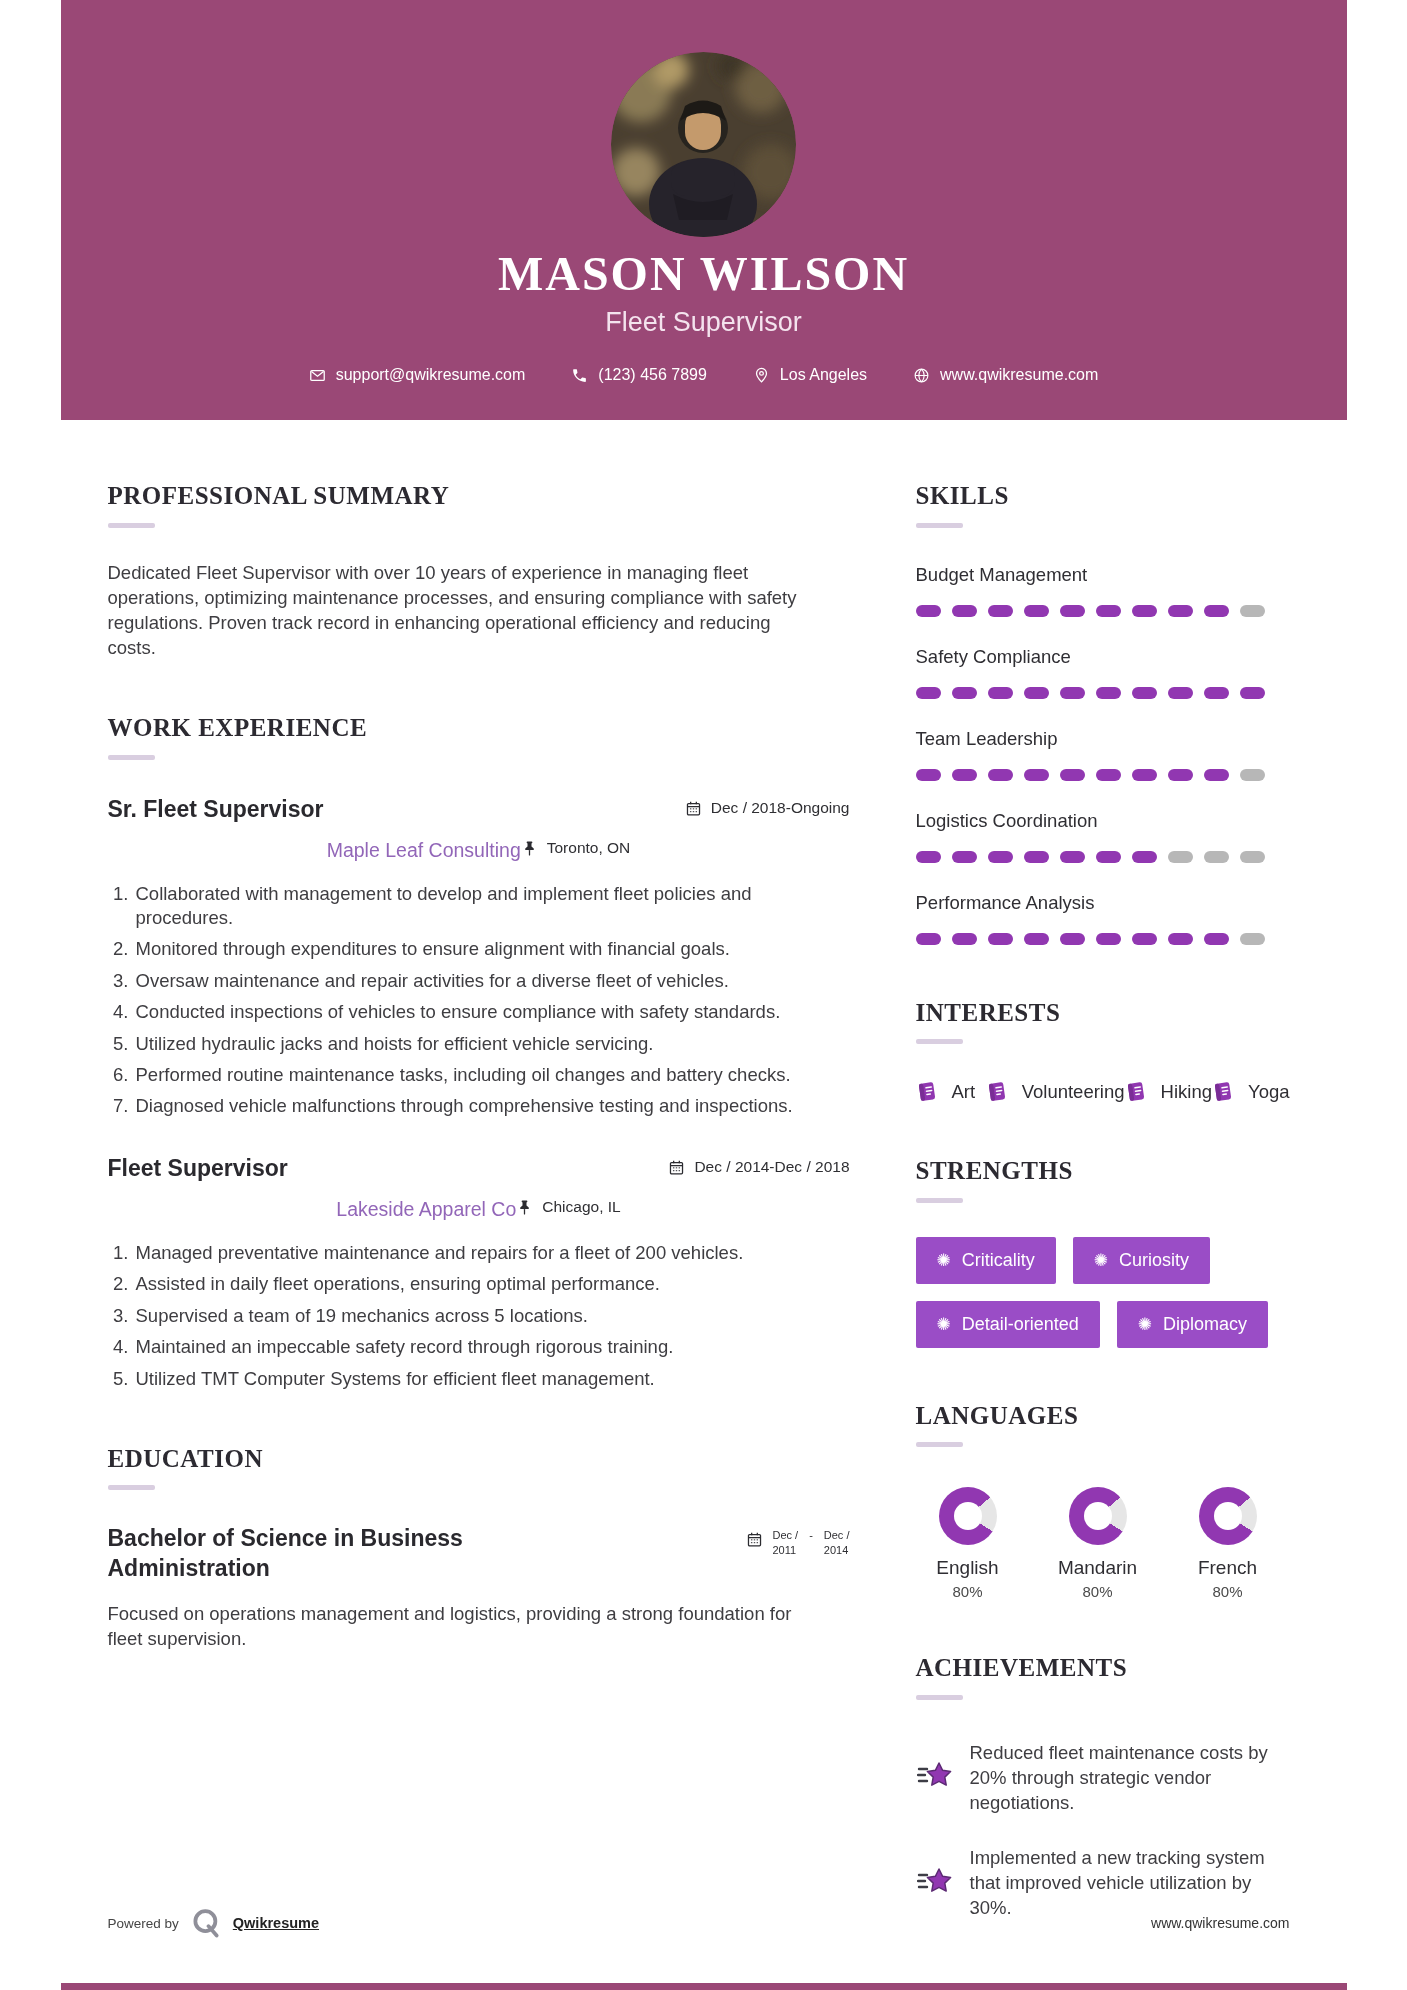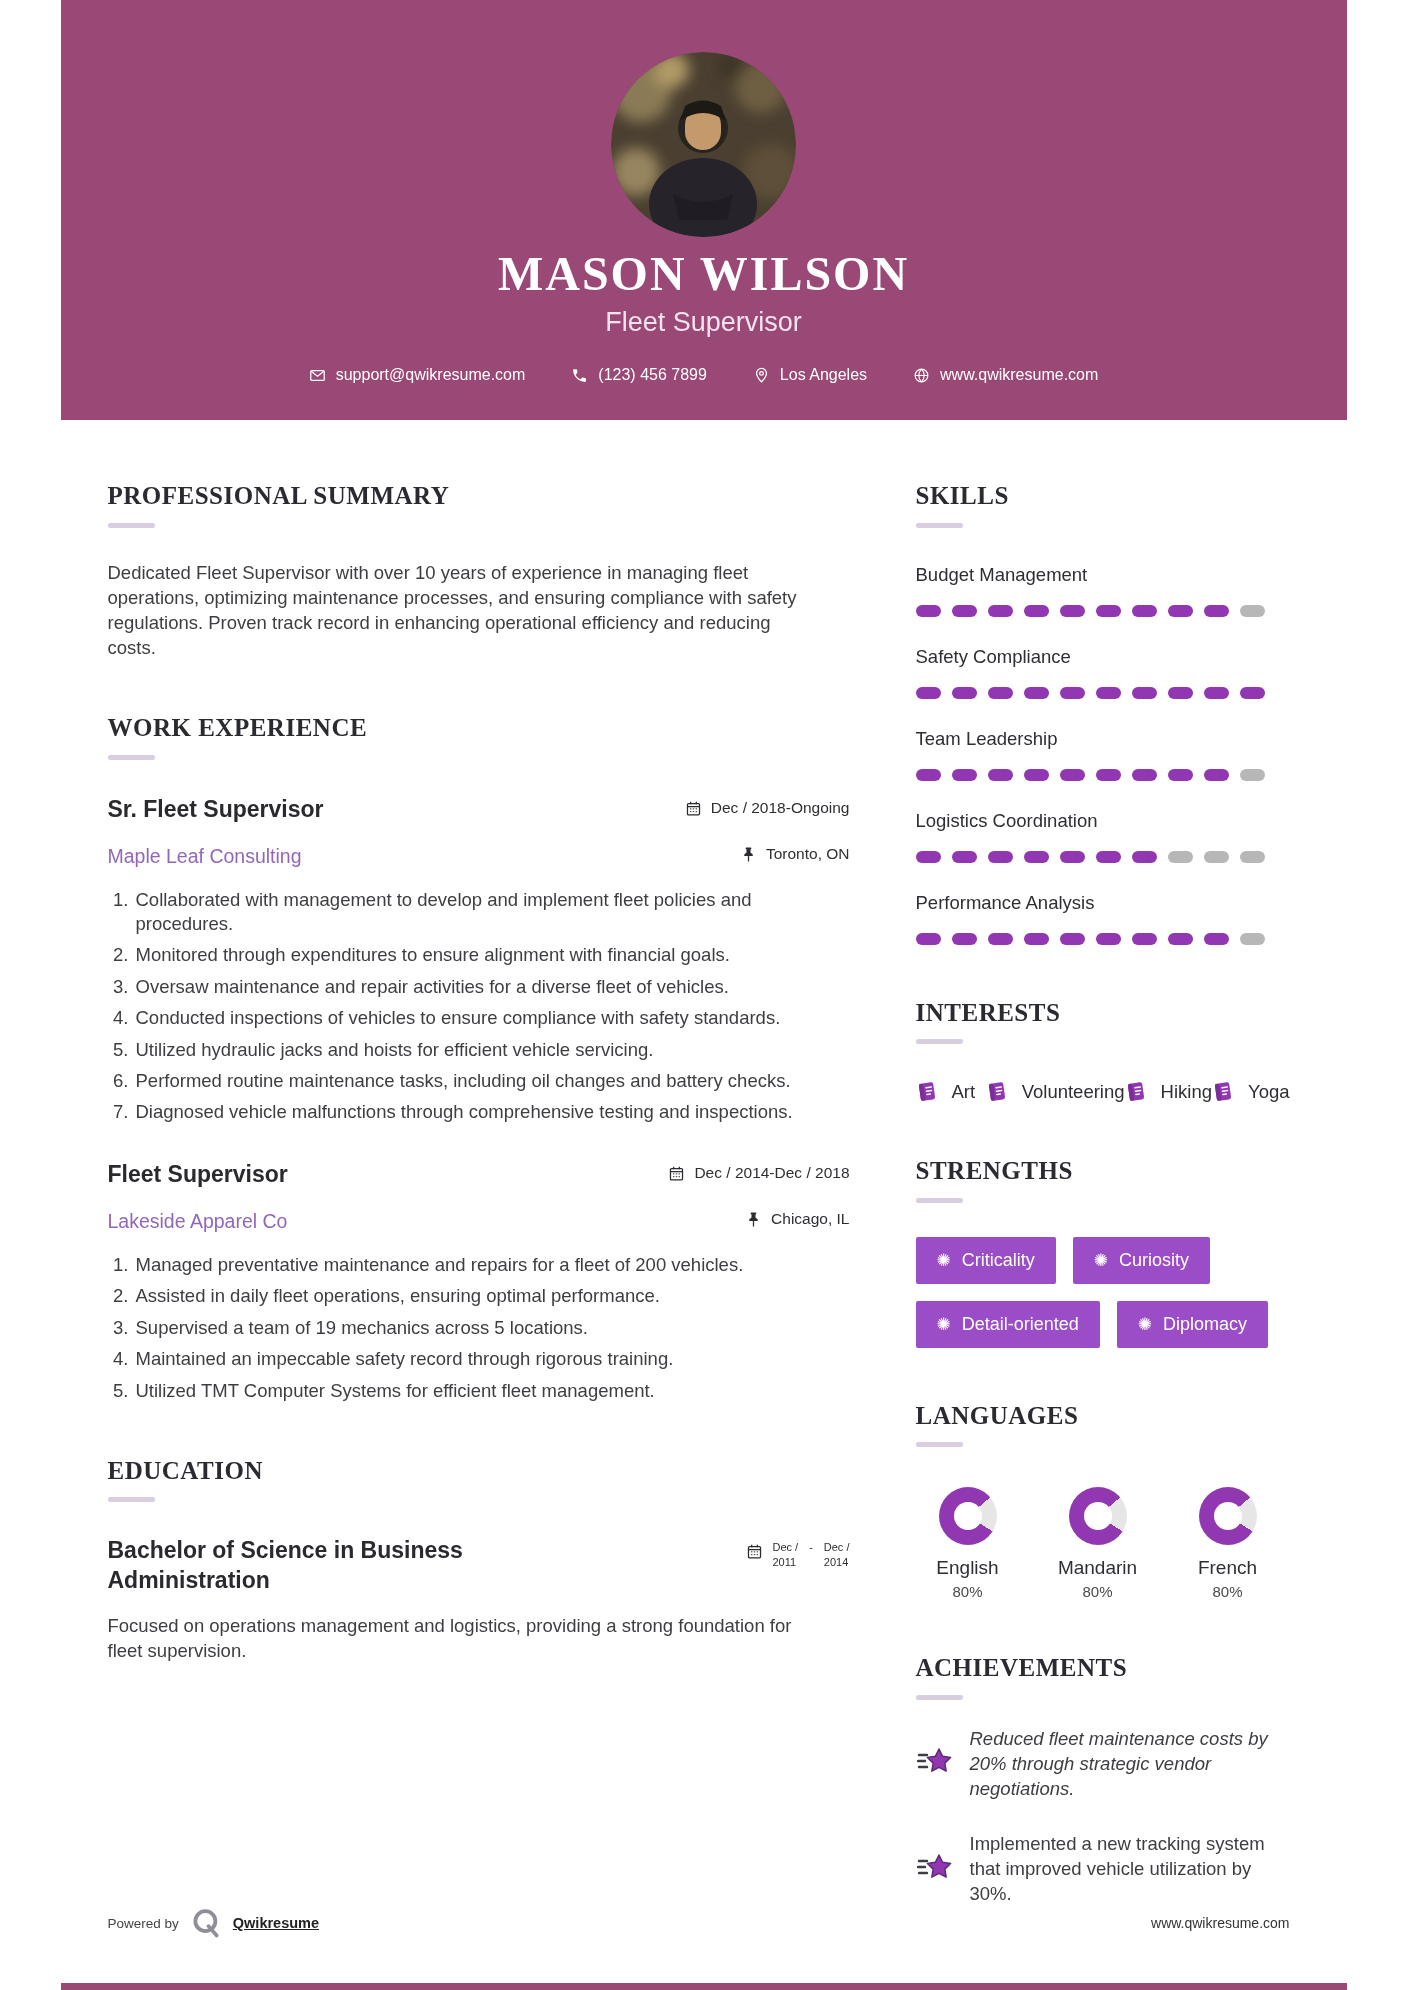--- a/index.html
+++ b/index.html
@@ -26,21 +26,21 @@
   .sec-rule{width:47px;height:5px;background:#d9cee0;border-radius:2px;margin-top:13px;}
   .section{margin-top:54px;}
   .section:first-child{margin-top:0;}
   .summary-text{font-size:18.5px;line-height:1.36;margin-top:32px;max-width:700px;}
   
   .job{margin-top:36px;}
   .job-head{display:flex;justify-content:space-between;align-items:baseline;}
   .job-title{font-size:23px;font-weight:700;color:#2a292e;}
   .meta{display:flex;align-items:center;gap:9px;font-size:15.5px;color:#2f2f33;white-space:nowrap;}
   .meta .icn svg{width:17px;height:17px;color:#2b2b30;}
-  .job-sub{display:flex;justify-content:space-between;align-items:baseline;margin-top:22px;}
+  .job-sub{display:flex;justify-content:center;align-items:baseline;margin-top:16px;}
   .company{font-size:19.5px;color:var(--link-purple,#9266B8);}
   .job ol{margin:20px 0 0 0;padding-left:26px;font-size:18.5px;line-height:1.32;color:#3e3d41;}
   .job ol li{margin-bottom:7px;padding-left:2px;}
   
   .edu-head{display:flex;justify-content:space-between;align-items:flex-start;margin-top:34px;}
   .degree{font-size:23px;font-weight:700;color:#2a292e;max-width:430px;line-height:1.28;}
   .edu-date{display:flex;align-items:flex-start;gap:9px;font-size:11px;color:#2f2f33;margin-top:4px;}
   .edu-date .icn svg{width:17px;height:17px;color:#2b2b30;margin-top:3px;}
   .dcol{display:flex;flex-direction:column;line-height:1.3;}
   .ddash{margin:0 2px;line-height:1.3;}
@@ -64,21 +64,21 @@
   .strength-btn .star{font-size:17px;line-height:1;}
   
   .langs{display:flex;gap:26px;margin-top:40px;}
   .lang{width:104px;text-align:center;}
   .donut{width:58px;height:58px;border-radius:50%;margin:0 auto;position:relative;}
   .donut::after{content:"";position:absolute;inset:15px;border-radius:50%;background:#fff;}
   .lang-name{font-size:19px;color:#2f2e33;margin-top:12px;}
   .lang-pct{font-size:15px;color:#4a4a4a;margin-top:4px;}
   
   .ach{display:flex;gap:16px;margin-top:30px;}
-  .ach:first-of-type{margin-top:26px;font-style:italic;}
+  .ach:first-of-type{margin-top:40px;}
   .ach .icn{flex:0 0 38px;}
   .ach .icn svg{width:36px;height:32px;color:var(--accent,#9137B1);}
   .ach-text{font-size:18.5px;line-height:1.36;}
   
   .footer{position:absolute;left:47px;right:57px;bottom:52px;display:flex;
           justify-content:space-between;align-items:center;}
   .powered{display:flex;align-items:center;gap:12px;}
   .powered-label{font-size:13.5px;color:#454545;}
   .qlogo svg{width:30px;height:30px;}
   .brand{font-size:14.5px;color:#222;text-decoration:underline;font-weight:700;}

